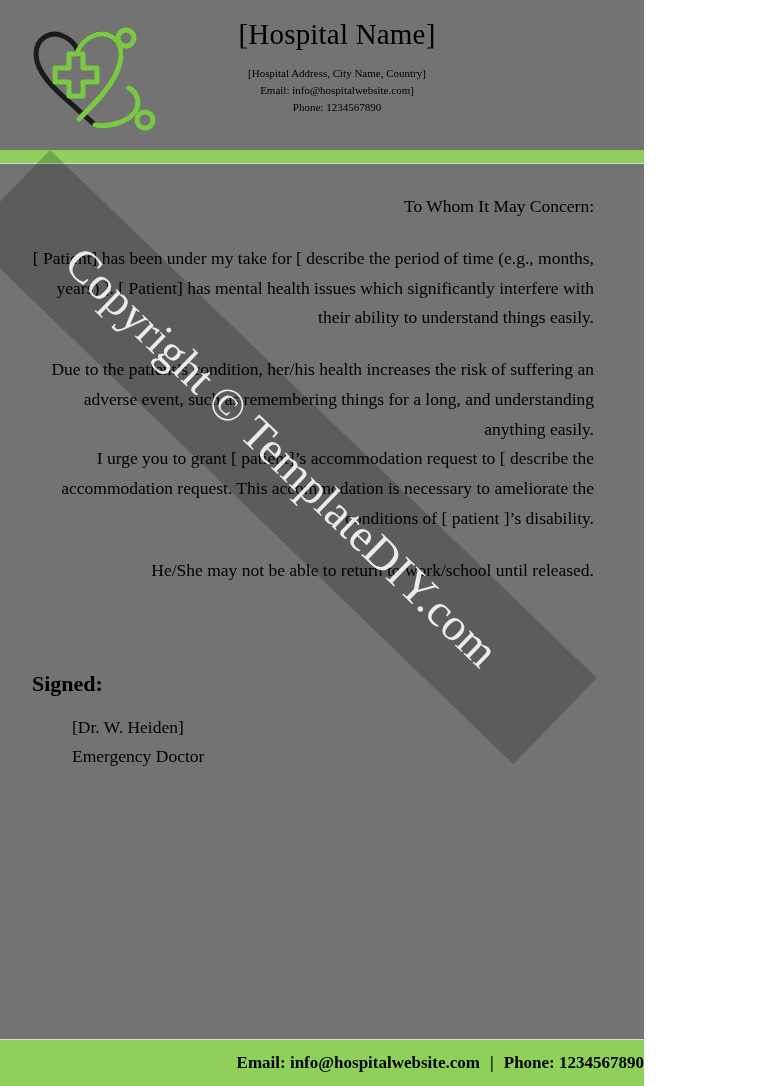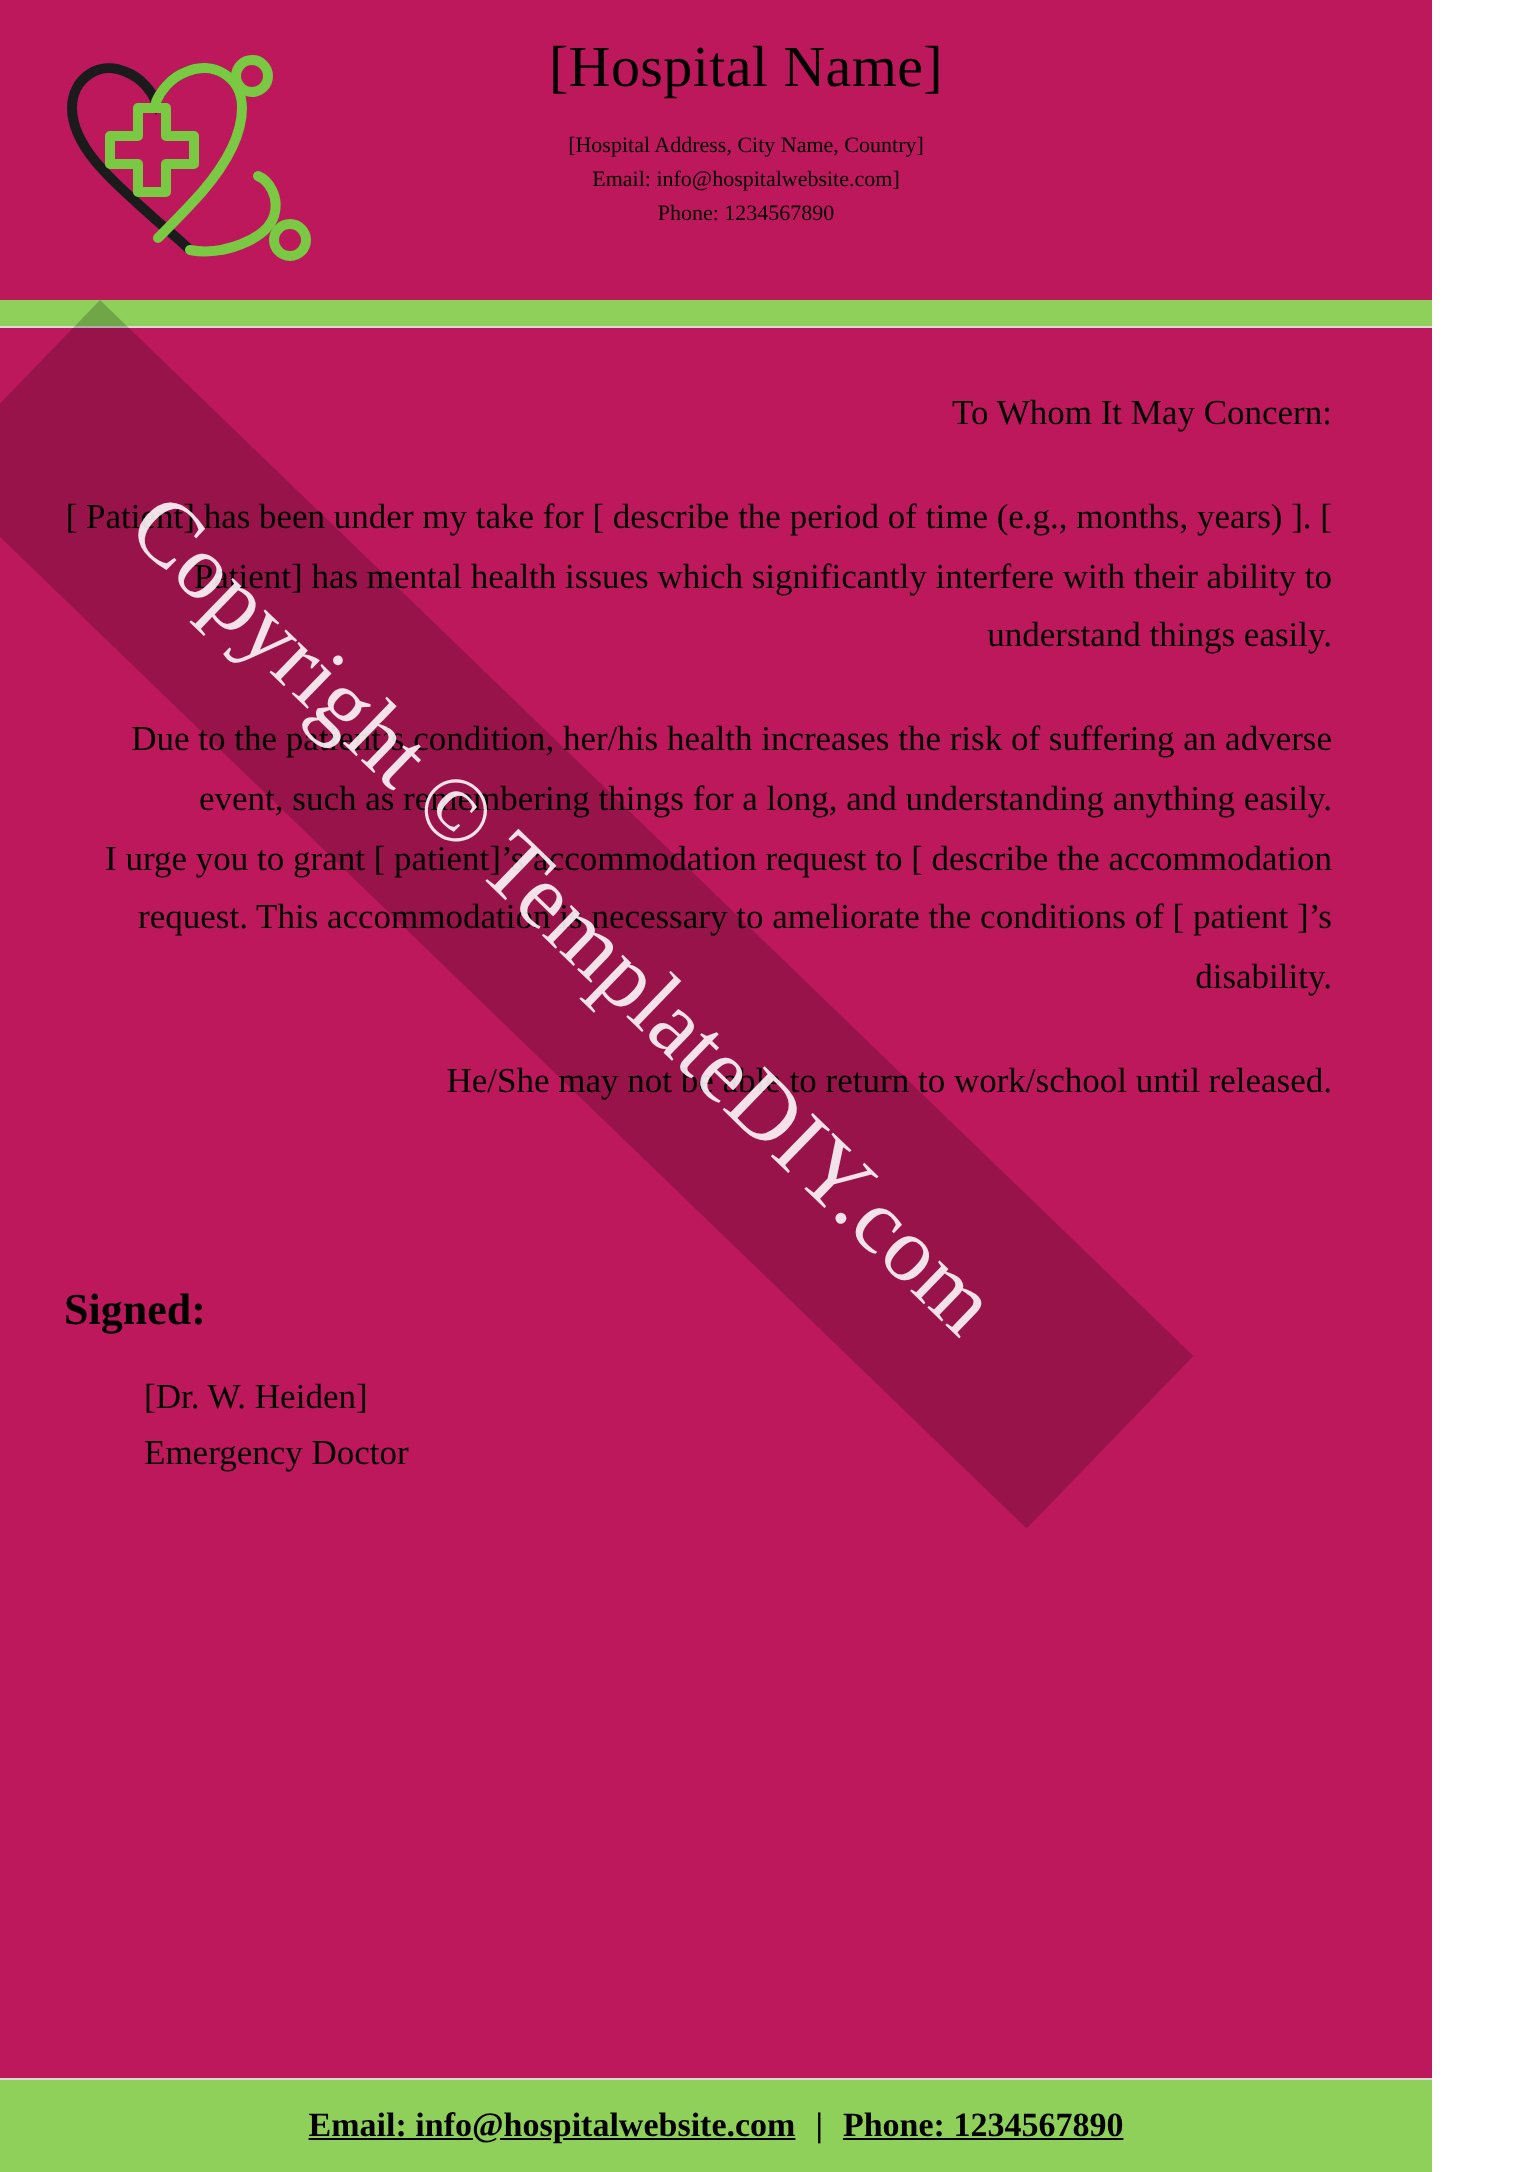--- a/index.html
+++ b/index.html
@@ -9,23 +9,23 @@
   body {
     width: 768px;
     height: 1086px;
     background: #ffffff;
     font-family: "Liberation Serif", serif;
     color: #000000;
     overflow: hidden;
   }
   .page {
     position: relative;
-    width: 716px;
+    width: 644px;
     height: 1086px;
-    background: #be185d;
+    background: #737373;
     box-sizing: border-box;
     overflow: hidden;
   }
 
   
   .header {
     position: relative;
     display: flex;
     align-items: flex-start;
     padding: 18px 24px 10px 24px;
@@ -132,25 +132,24 @@
     position: absolute;
     left: 0;
     bottom: 0;
     width: 100%;
   }
   .footer-bar {
     background: #8ed05a;
     height: 46px;
     display: flex;
     align-items: center;
-    justify-content: center;
+    justify-content: flex-end;
     font-size: 17px;
     font-weight: bold;
     color: #000;
-    text-decoration: underline;
   }
   .footer-sep {
     padding: 0 10px;
   }
 </style>
 </head>
 <body>
 
 <div class="page">
 

